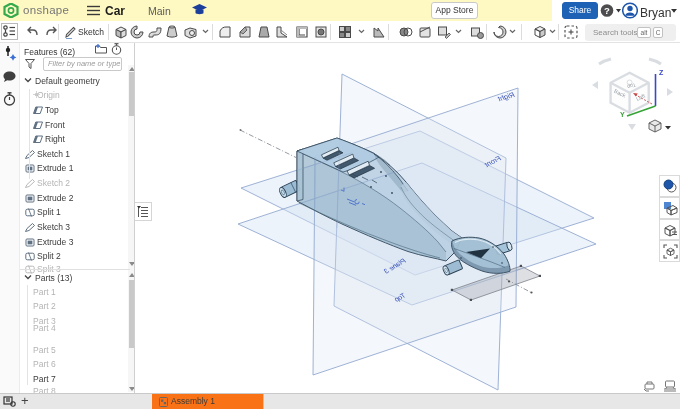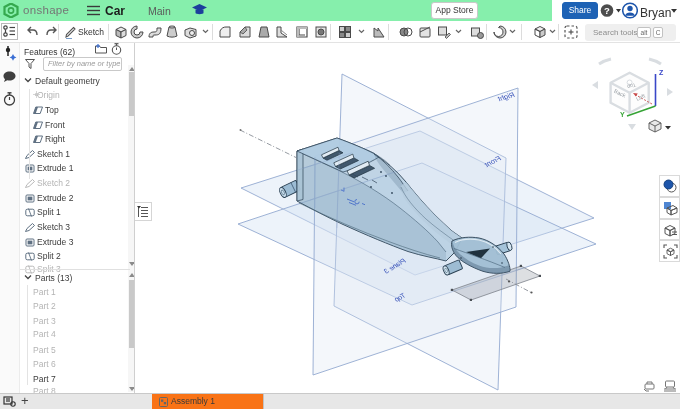--- a/index.html
+++ b/index.html
@@ -1,21 +1,21 @@
 <!DOCTYPE html>
 <html><head>
 <meta charset="utf-8">
 <style>
 * { margin:0; padding:0; box-sizing:border-box; }
 html,body { width:680px; height:409px; overflow:hidden; background:#fff;
   font-family:"Liberation Sans", sans-serif; }
 #app { position:relative; width:680px; height:409px; background:#fff; }
 .abs { position:absolute; }
 
-#topbar { position:absolute; left:0; top:0; width:552px; height:21px; background:#86efac;padding-left:36px; }
+#topbar { position:absolute; left:0; top:0; width:552px; height:21px; background:#fef9c3;padding-left:36px; }
 .tbbtn { position:absolute; top:2px; height:17px; background:#fff; border:1px solid #c9c9c9;
   border-radius:3px; font-size:8.5px; color:#333; text-align:center; line-height:15px; }
 
 #toolbar { position:absolute; left:0; top:21px; width:680px; height:22px; background:#fff;
   border-bottom:1px solid #e3e3e3; }
 .sep { position:absolute; top:3px; width:1px; height:16px; background:#dcdcdc; }
 .ticon { position:absolute; top:3px; width:16px; height:16px; }
 .chev { position:absolute; top:8px; width:7px; height:5px; }
 
 #lstrip { position:absolute; left:0; top:43px; width:20px; height:350px; background:#fafafa;
@@ -330,21 +330,21 @@
           <rect x="0.8" y="1.2" width="8.4" height="6.6" rx="1.5" fill="none" stroke="#b9b9b9" stroke-width="1"></rect>
           <line x1="3.5" y1="0.5" x2="6.5" y2="8.5" stroke="#b9b9b9" stroke-width="0.9"></line>
         </svg>
 <div class="frow" style="top:229.5px;left:15px">Parts (13)</div>
 <svg class="ricon" style="left:4px;top:230.5px" width="8" height="6" viewBox="0 0 8 6">
           <path d="M1,1.5 L4,4.5 L7,1.5" fill="none" stroke="#444" stroke-width="1.3"></path>
         </svg>
 <div class="frow grey" style="top:243.5px;left:13px">Part 1</div>
 <div class="frow grey" style="top:258.1px;left:13px">Part 2</div>
 <div class="frow grey" style="top:272.6px;left:13px">Part 3</div>
-<div class="frow grey" style="top:286px;left:13px">Part 4</div>
+<div class="frow grey" style="top:280px;left:13px">Part 4</div>
 <div class="frow grey" style="top:301.7px;left:13px">Part 5</div>
 <div class="frow grey" style="top:316.3px;left:13px">Part 6</div>
 <div class="frow" style="top:330.8px;left:13px">Part 7</div>
 <div class="frow grey" style="top:342.5px;left:13px">Part 8</div>
 <div class="abs" style="left:6.5px;top:242px;width:1px;height:100px;background:#e3e3e3"></div>
 <div class="abs" style="left:8.5px;top:46px;width:1px;height:90px;background:#e3e3e3"></div>
 </div>
 
   <div class="sbtrack" style="left:108px;top:22px;width:7px;height:246px"></div>
   <svg class="abs" style="left:108.5px;top:24px" width="6" height="5">

